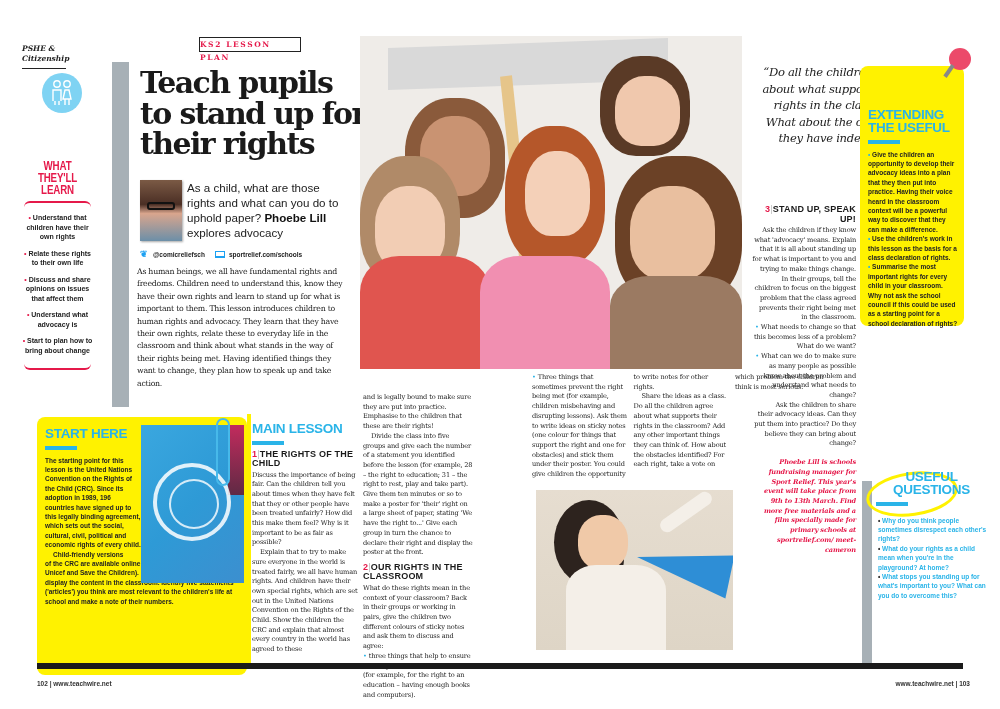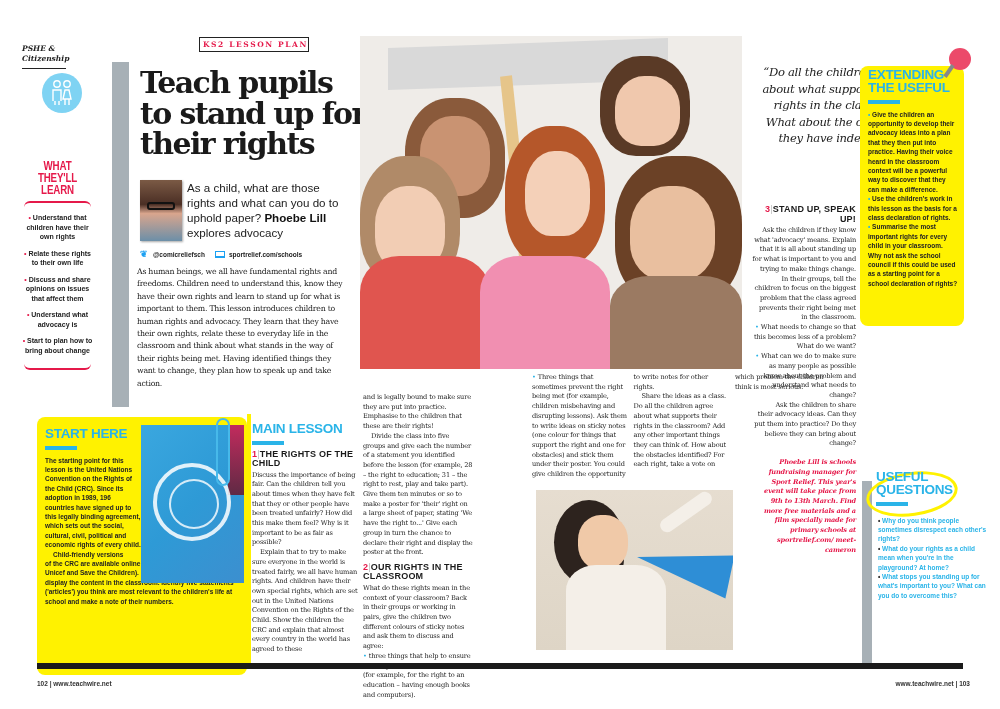--- a/index.html
+++ b/index.html
@@ -17,21 +17,21 @@
   .learn-title { color: #e5194a; font-family: "Liberation Sans", sans-serif; font-weight: bold; font-size: 12.5px; line-height: 12px; transform: scaleX(0.78); letter-spacing: -0.2px; }
   .brace { height: 8px; border-top: 2px solid #e5194a; border-radius: 6px 6px 0 0; margin: 5px 4px 4px; }
   .brace.bottom { border-top: none; border-bottom: 2px solid #e5194a; border-radius: 0 0 6px 6px; margin-top: 4px; }
   .learn-item { font-size: 7px; font-weight: bold; line-height: 9.5px; color: #222; margin-bottom: 7px; }
   .learn-item .dot { color: #e5194a; }
 
   
   .grey-bar { background: #a7b0b6; }
 
   
-  .kicker { left: 199px; top: 37px; width: 110px; height: 15px; border: 1px solid #222; text-align: right; font-family: "DejaVu Serif", serif; font-weight: bold; font-size: 7.5px; line-height: 13px; color: #e5194a; letter-spacing: 1.6px; }
+  .kicker { left: 199px; top: 37px; width: 102px; height: 15px; border: 1px solid #222; text-align: left; font-family: "DejaVu Serif", serif; font-weight: bold; font-size: 7.5px; line-height: 13px; color: #e5194a; letter-spacing: 1.6px; }
 
   .headline { left: 140px; top: 68px; width: 230px; font-family: "DejaVu Serif", serif; font-weight: bold; font-size: 30px; line-height: 30.5px; letter-spacing: -1.6px; color: #1a1a1a; }
 
   .author-photo { left: 140px; top: 180px; width: 42px; height: 61px; background: linear-gradient(180deg,#7b5a45 0%,#4a2e24 40%,#d9a58d 55%,#6c8fa8 100%); box-shadow: 1px 1px 2px rgba(0,0,0,.35); }
   .author-photo .glasses { position: absolute; left: 7px; top: 22px; width: 28px; height: 8px; border: 2px solid #111; border-radius: 3px; }
   .standfirst { left: 187px; top: 180px; width: 160px; font-size: 11.6px; line-height: 15px; color: #222; font-weight: 300; }
   .standfirst b { font-weight: bold; color: #111; }
 
   .social { left: 140px; top: 250px; font-size: 6.5px; font-weight: bold; color: #222; display: flex; align-items: center; gap: 4px; }
   .social .tw { width: 9px; height: 8px; color: #1da1f2; font-size: 9px; line-height: 8px; }
@@ -220,40 +220,40 @@
   <div class="subhead"><span class="n">3</span><span class="pipe">|</span><span>STAND UP, SPEAK UP!</span></div>
   <p>Ask the children if they know what 'advocacy' means. Explain that it is all about standing up for what is important to you and trying to make things change.</p>
   <p class="ind">In their groups, tell the children to focus on the biggest problem that the class agreed prevents their right being met in the classroom.</p>
   <p><span class="bull">• </span><span>What needs to change so that this becomes less of a problem? What do we want?</span></p>
   <p><span class="bull">• </span><span>What can we do to make sure as many people as possible know about the problem and understand what needs to change?</span></p>
   <p class="ind">Ask the children to share their advocacy ideas. Can they put them into practice? Do they believe they can bring about change?</p>
   <p class="bio" style="margin-top:9px;">Phoebe Lill is schools fundraising manager for Sport Relief. This year's event will take place from 9th to 13th March. Find more free materials and a film specially made for primary schools at sportrelief.com/ meet-cameron</p>
 </div>
 
 <div class="abs extend">
-  <div style="padding:2px 6px 0 8px;">
+  <div style="padding:2px 6px 0 8px;margin-top:40px;">
     <div class="box-title">
       <div>EXTENDING</div>
       <div>THE USEFUL</div>
     </div>
     <div class="blue-rule"></div>
     <div class="box-text"><span style="color:#2ab4e8">• </span><span>Give the children an opportunity to develop their advocacy ideas into a plan that they then put into practice. Having their voice heard in the classroom context will be a powerful way to discover that they can make a difference.</span></div>
     <div class="box-text"><span style="color:#2ab4e8">• </span><span>Use the children's work in this lesson as the basis for a class declaration of rights.</span></div>
     <div class="box-text"><span style="color:#2ab4e8">• </span><span>Summarise the most important rights for every child in your classroom. Why not ask the school council if this could be used as a starting point for a school declaration of rights?</span></div>
   </div>
 </div>
 <div class="abs pin">
   <div style="position:absolute; left:6px; top:0; width:22px; height:22px; border-radius:50%; background:#ec4a6a;"></div>
   <div style="position:absolute; left:4px; top:16px; width:4px; height:14px; background:#888; transform: rotate(35deg);"></div>
 </div>
 
 <div class="abs grey-bar" style="left:862px; top:481px; width:10px; height:182px;"></div>
 <div class="abs useful-ring"></div>
 <div class="abs useful">
-  <div class="box-title" style="margin-left:4px;">
+  <div class="box-title" style="margin-left:4px;text-align:center;">
     <div>USEFUL</div>
     <div>QUESTIONS</div>
   </div>
   <div class="blue-rule" style="margin-left:4px; margin-bottom:10px;"></div>
   <div class="box-text" style="padding-left:6px;"><span style="color:#222">• </span><span>Why do you think people sometimes disrespect each other's rights?</span></div>
   <div class="box-text" style="padding-left:6px;"><span style="color:#222">• </span><span>What do your rights as a child mean when you're in the playground? At home?</span></div>
   <div class="box-text" style="padding-left:6px;"><span style="color:#222">• </span><span>What stops you standing up for what's important to you? What can you do to overcome this?</span></div>
 </div>
 
 <div class="abs rule" style="left:37px; width:926px;"></div>

